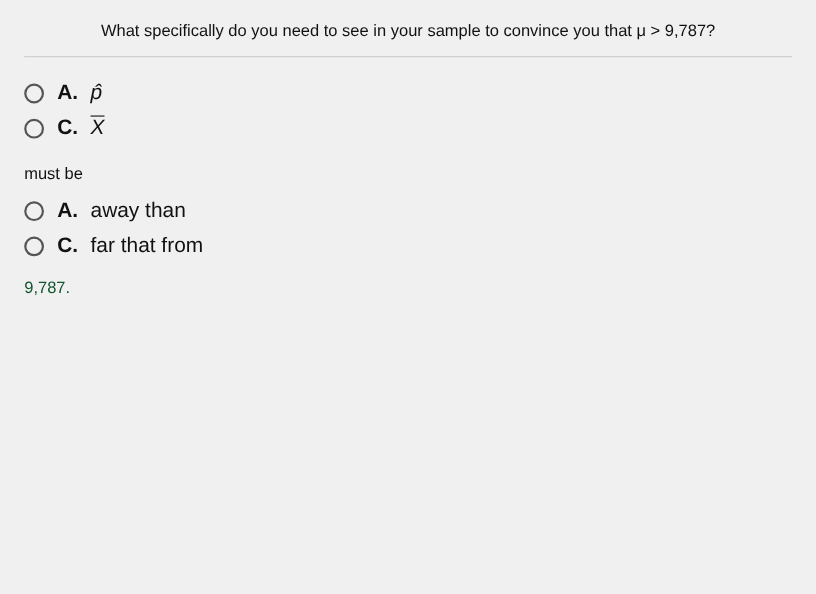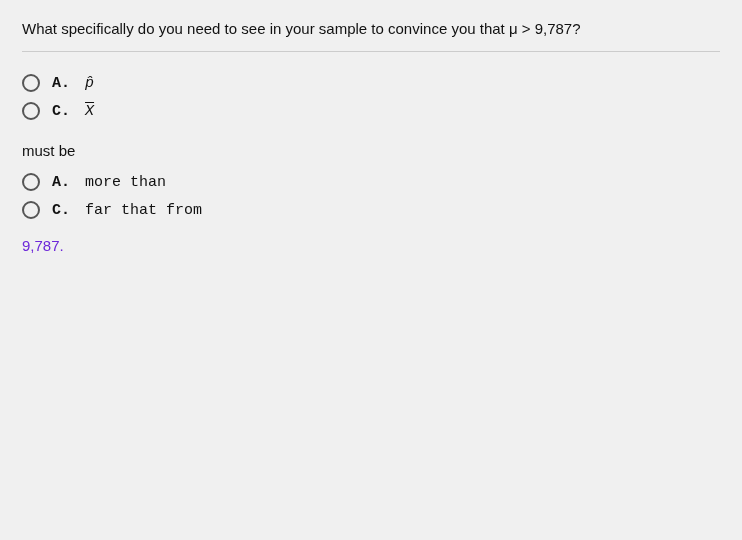--- a/index.html
+++ b/index.html
@@ -22,20 +22,21 @@
       min-height: 540px;
       background-color: #f0f0f0;
       padding: 18px 22px 22px 22px;
     }
 
     .question-text {
       font-size: 15px;
       color: #111;
       margin-bottom: 12px;
       line-height: 1.4;
+      text-align: center;
     }
 
     .divider {
       border: none;
       border-top: 1px solid #ccc;
       margin-bottom: 22px;
     }
 
     .options-group {
       margin-bottom: 10px;
@@ -53,43 +54,42 @@
       height: 18px;
       border: 2px solid #555;
       border-radius: 50%;
       margin-right: 12px;
       flex-shrink: 0;
       background: transparent;
       display: inline-block;
     }
 
     .option-label {
-      font-size: 15px;
+      font-size: 19px;
       color: #111;
-      font-family: Liberation Mono, monospace;
     }
 
     .option-letter {
       font-weight: bold;
       margin-right: 6px;
     }
 
     .option-value {
       
     }
 
     .must-be-text {
       font-size: 15px;
       color: #111;
       margin: 22px 0 14px 0;
     }
 
     .answer-text {
       font-size: 15px;
-      color: #6d28d9;
+      color: #14532d;
       margin-top: 18px;
     }
 
     .overline {
       text-decoration: overline;
       font-style: italic;
     }
   </style>
 </head>
 <body>
@@ -122,21 +122,21 @@
   </div>
 
   <div class="must-be-text">must be</div>
 
   <div class="options-group">
 
     <div class="option-row">
       <span class="radio-circle"></span>
       <span class="option-label">
         <span class="option-letter">A.</span>
-        <span class="option-value">more than</span>
+        <span class="option-value">away than</span>
       </span>
     </div>
 
 
     <div class="option-row">
       <span class="radio-circle"></span>
       <span class="option-label">
         <span class="option-letter">C.</span>
         <span class="option-value">far that from</span>
       </span>

